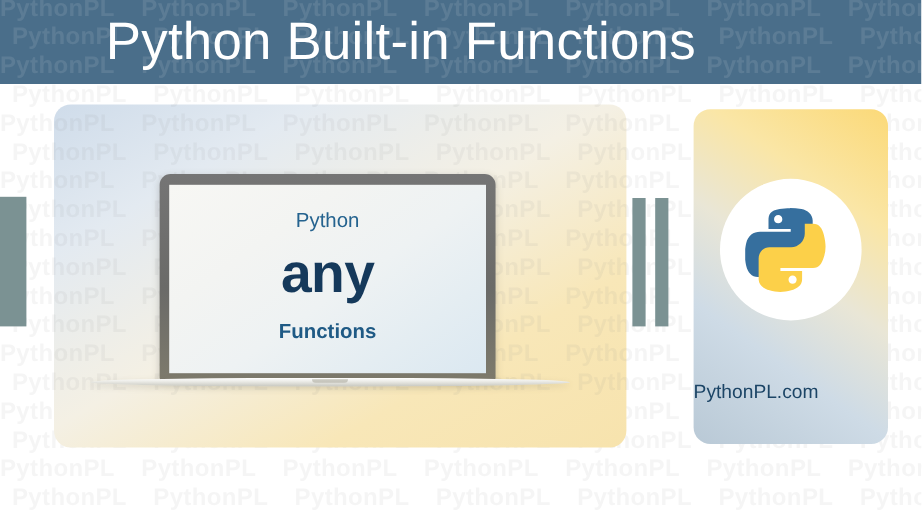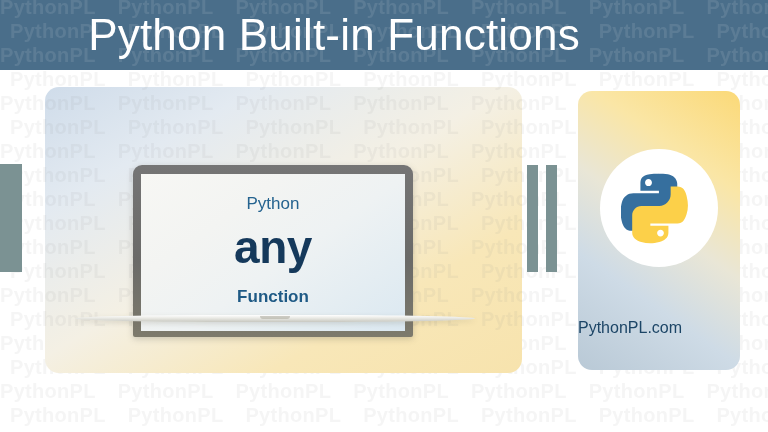--- a/index.html
+++ b/index.html
@@ -111,21 +111,20 @@
   }
   #laptop-bezel {
     position: absolute;
     left: 88px;
     top: 58px;
     width: 280px;
     height: 172px;
     background: linear-gradient(180deg, #757575 0%, #6a6a68 55%, #7d7a6c 100%);
     border-radius: 9px 9px 2px 2px;
     box-shadow: 0 2px 6px rgba(80,80,70,0.25);
-    margin-top: 20px;
   }
   #laptop-screen {
     position: absolute;
     left: 8px;
     top: 9px;
     right: 8px;
     bottom: 6px;
     background:
       linear-gradient(145deg,
         #f7f7f4 0%,
@@ -276,21 +275,21 @@
         <div class="wm-row " style="top: 173px; left: -35px;"><span>PythonPL</span><span>PythonPL</span><span>PythonPL</span><span>PythonPL</span><span>PythonPL</span></div>
         <div class="wm-row " style="top: 197px; left: -45px;"><span>PythonPL</span><span>PythonPL</span><span>PythonPL</span><span>PythonPL</span><span>PythonPL</span></div>
         <div class="wm-row " style="top: 221px; left: -35px;"><span>PythonPL</span><span>PythonPL</span><span>PythonPL</span><span>PythonPL</span><span>PythonPL</span></div>
       </div>
 
     <div id="laptop">
       <div id="laptop-bezel">
         <div id="laptop-screen">
           <div class="screen-text" id="screen-label-top">Python</div>
           <div class="screen-text" id="screen-function-name">any</div>
-          <div class="screen-text" id="screen-label-bottom">Function</div>
+          <div class="screen-text" id="screen-label-bottom">Functions</div>
         </div>
       </div>
       <div id="laptop-base"></div>
       <div id="laptop-notch"></div>
     </div>
   </div>
 
   <div class="mid-bar" id="mid-bar-1"></div>
   <div class="mid-bar" id="mid-bar-2"></div>
 

